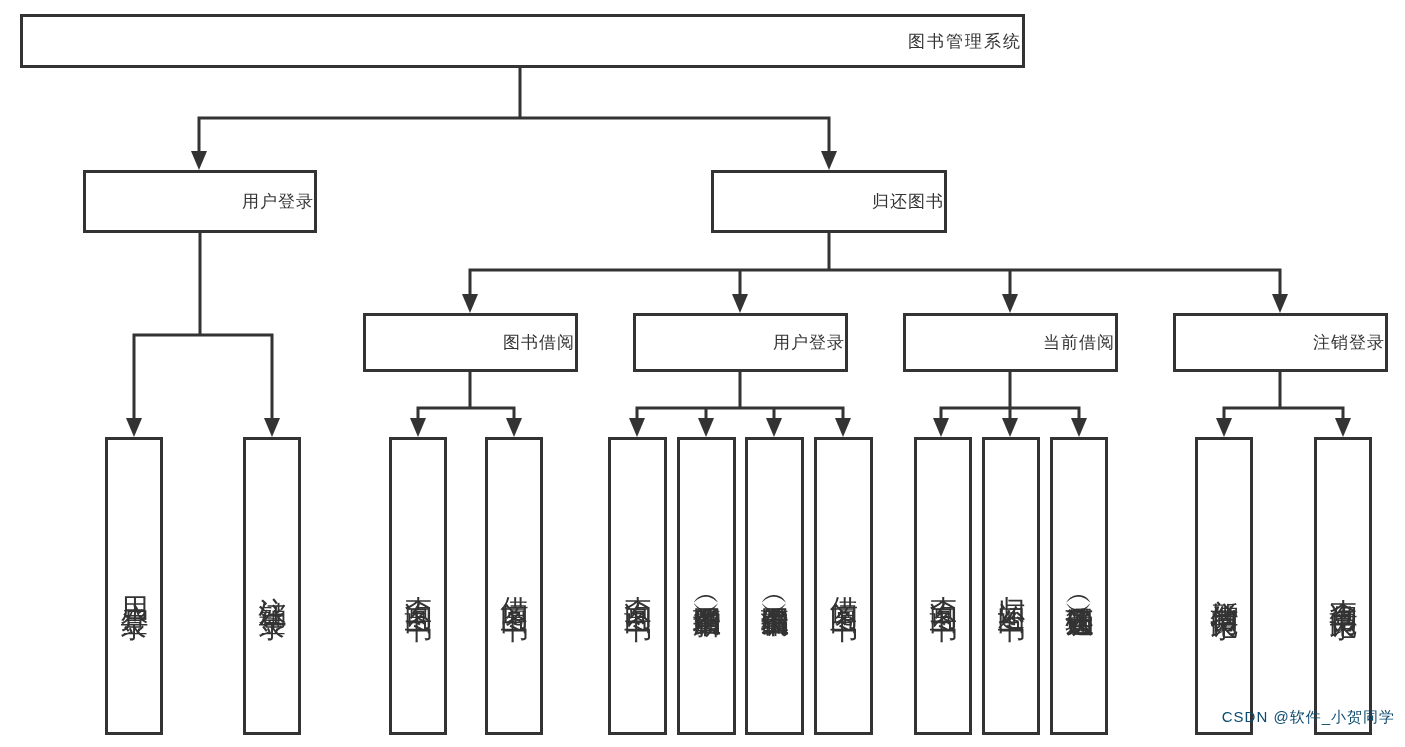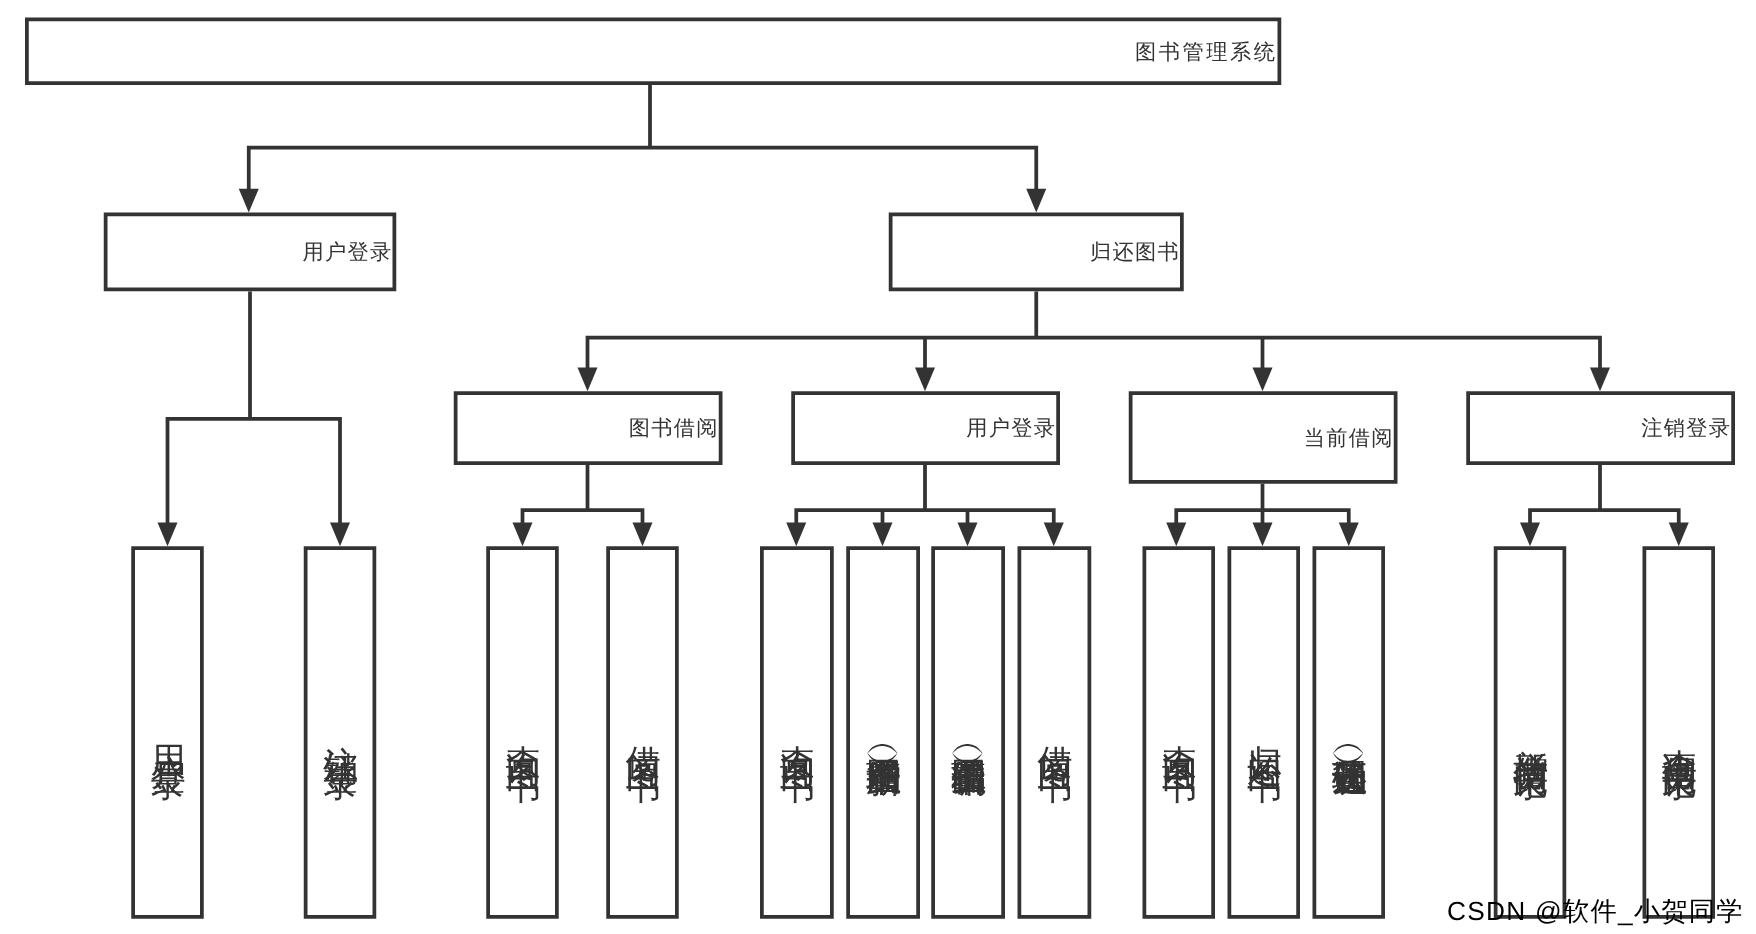--- a/index.html
+++ b/index.html
@@ -46,23 +46,23 @@
     font-size: 28px;
     line-height: 1;
     white-space: nowrap;
   }
   .vs .vtext { letter-spacing: 6px; }
   .vm .vtext { letter-spacing: 3px; }
   .vl .vtext { letter-spacing: 0px; }
   .watermark {
     position: absolute;
     right: 10px;
-    bottom: 4px;
-    font-size: 21px;
-    color: #000000;
+    bottom: 20px;
+    font-size: 15px;
+    color: #0c4a6e;
     letter-spacing: 1px;
     white-space: nowrap;
   }
 </style>
 </head>
 <body>
 
 <div class="stage">
 
   <svg class="connectors" viewBox="0 0 1405 747" xmlns="http://www.w3.org/2000/svg">
@@ -125,21 +125,21 @@
   <div class="hnode" style="left:711px; top:170px; width:236px; height:63px;">
     <span>归还图书</span>
   </div>
 
   <div class="hnode" style="left:363px; top:313px; width:215px; height:59px;">
     <span>图书借阅</span>
   </div>
   <div class="hnode" style="left:633px; top:313px; width:215px; height:59px;">
     <span>用户登录</span>
   </div>
-  <div class="hnode" style="left:903px; top:313px; width:215px; height:74px;">
+  <div class="hnode" style="left:903px; top:313px; width:215px; height:59px;">
     <span>当前借阅</span>
   </div>
   <div class="hnode" style="left:1173px; top:313px; width:215px; height:59px;">
     <span>注销登录</span>
   </div>
 
   <div class="vcol vs" style="left:105px; top:437px; width:58px; height:298px;">
     <span class="vtext">用户登录</span>
   </div>
   <div class="vcol vs" style="left:243px; top:437px; width:58px; height:298px;">

